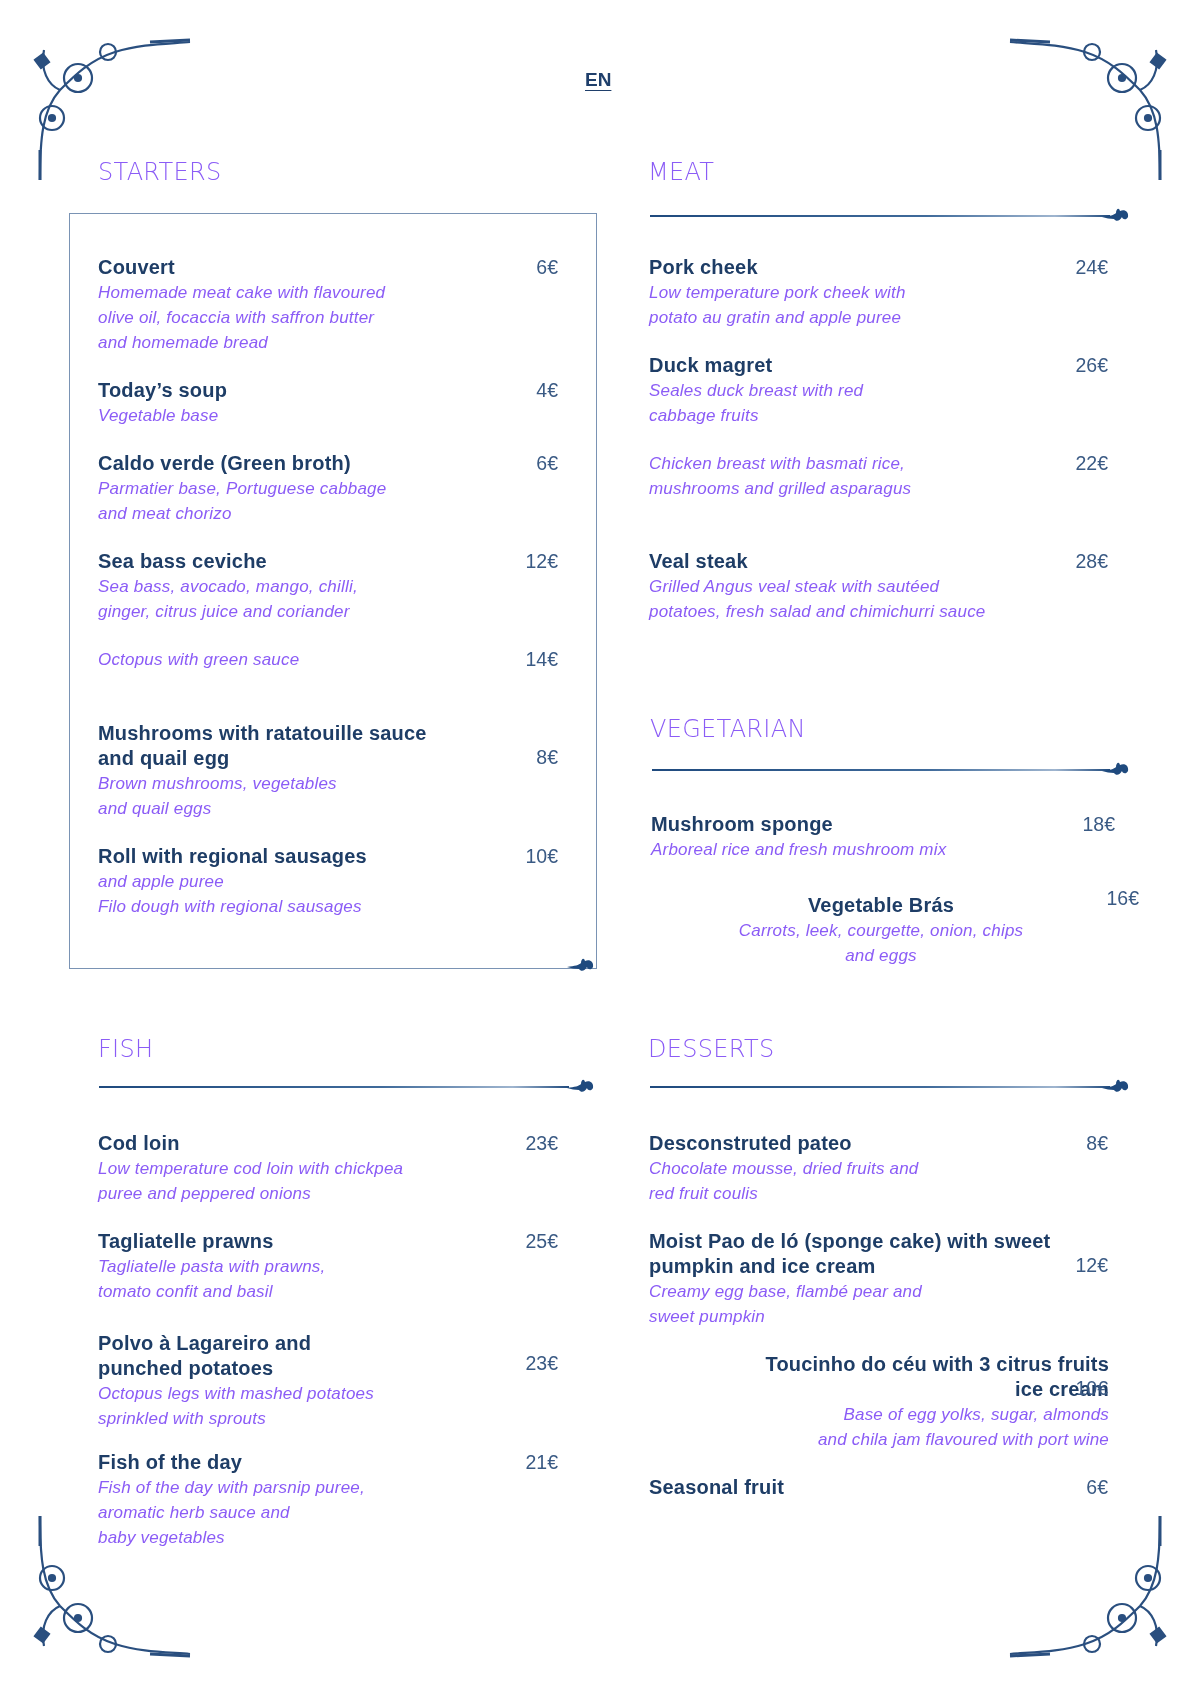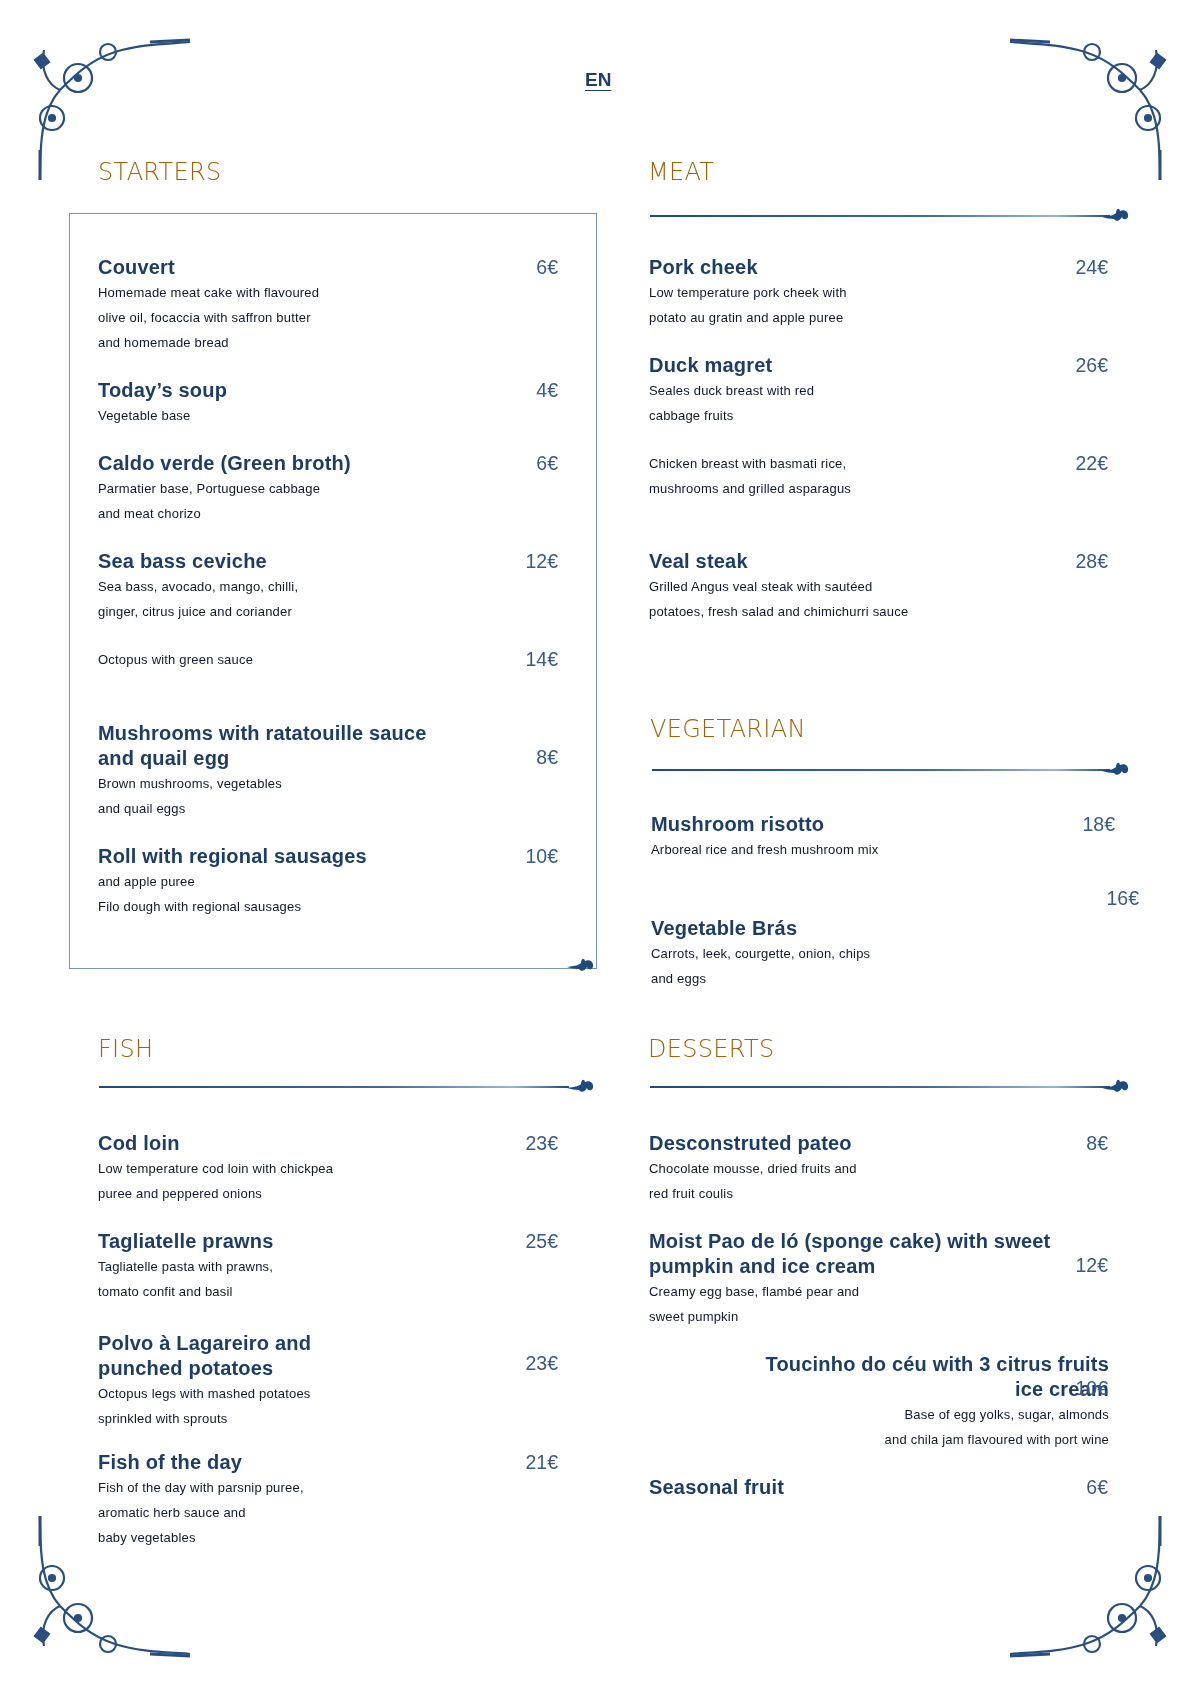--- a/index.html
+++ b/index.html
@@ -7,32 +7,32 @@
          font-family: "Liberation Sans", sans-serif; color: #1f3f6b; }
   .corner { position: absolute; width: 170px; height: 170px; }
   .corner svg { width: 100%; height: 100%; display: block; }
   .corner-tl { left: 30px; top: 30px; }
   .corner-tr { right: 30px; top: 30px; transform: scaleX(-1); }
   .corner-bl { left: 30px; bottom: 30px; transform: scaleY(-1); }
   .corner-br { right: 30px; bottom: 30px; transform: scale(-1,-1); }
 
   .lang { position: absolute; left: 585px; top: 69px; font-size: 19px; font-weight: bold;
           color: #1f3f6b; text-decoration: underline; text-underline-offset: 4px; cursor: pointer; }
-  .section-title { position: absolute; font-size: 24px; letter-spacing: 0.3px; color: #a16207;
+  .section-title { position: absolute; font-size: 24px; letter-spacing: 0.3px; color: #8b5cf6;
                    font-family: "DejaVu Sans", sans-serif; font-weight: 300; }
   .divider { position: absolute; height: 2px;
              background: linear-gradient(90deg, #1f4a7e 0%, #3f6a9a 60%, #9fb5cf 88%, #1f4a7e 100%); }
   .flourish { position: absolute; width: 30px; height: 22px; }
   .flourish svg { width: 100%; height: 100%; display: block; }
 
   .box { position: absolute; border: 1.5px solid #7a93b4; }
 
   .item { position: absolute; }
   .item-name { font-weight: bold; font-size: 20px; line-height: 25px; color: #1e3d66; letter-spacing: 0.2px; }
-  .item-desc { font-size: 13px; line-height: 25px; color: #0f172a; letter-spacing: 0.2px; }
+  .item-desc { font-style: italic; font-size: 17px; line-height: 25px; color: #8b5cf6; letter-spacing: 0.2px; }
   .item-price { position: absolute; font-size: 19.5px; color: #3a5a84; text-align: right; width: 60px; }
 </style>
 </head>
 <body>
 
 <div class="corner corner-tl">
   <svg viewBox="0 0 170 170" fill="none" stroke="#2a4f7f" stroke-width="2.2">
     <path d="M10 150 C 10 110, 12 80, 30 60 C 45 45, 60 30, 85 22 C 110 14, 135 14, 160 12"></path>
     <circle cx="48" cy="48" r="14"></circle>
       <circle cx="48" cy="48" r="3" fill="#2a4f7f"></circle>
@@ -183,26 +183,26 @@
 
 <div class="section-title" style="left:650px; top:715px;">VEGETARIAN</div>
 <div class="divider" style="left:652px; top:769px; width:458px;"></div>
 <div class="flourish" style="left:1100px; top:759px;">
   <svg viewBox="0 0 30 22">
       <path d="M2 12 C 10 11, 14 10, 16 8 C 16 4, 19 2, 20 6 C 24 4, 29 6, 28 12 C 26 16, 22 14, 22 12 C 20 16, 16 17, 14 14 C 10 14, 6 13, 2 12 Z" fill="#1f4a7e"></path>
     </svg>
 </div>
 
 <div class="item" style="left:651px; top:812px; width:460px;">
-  <div class="item-name">Mushroom risotto</div>
+  <div class="item-name">Mushroom sponge</div>
   <div class="item-desc">Arboreal rice and fresh mushroom mix</div>
 </div>
 <div class="item-price" style="left:1055px; top:813px;">18€</div>
 
-<div class="item" style="left:651px; top:916px; width:460px;">
+<div class="item" style="left:651px; top:893px; width:460px;text-align:center;">
   <div class="item-name">Vegetable Brás</div>
   <div class="item-desc">Carrots, leek, courgette, onion, chips</div>
   <div class="item-desc">and eggs</div>
 </div>
 <div class="item-price" style="left:1079px; top:887px;">16€</div>
 
 <div class="section-title" style="left:98px; top:1035px;">FISH</div>
 <div class="divider" style="left:99px; top:1086px; width:470px;"></div>
 <div class="flourish" style="left:565px; top:1076px;">
   <svg viewBox="0 0 30 22">

